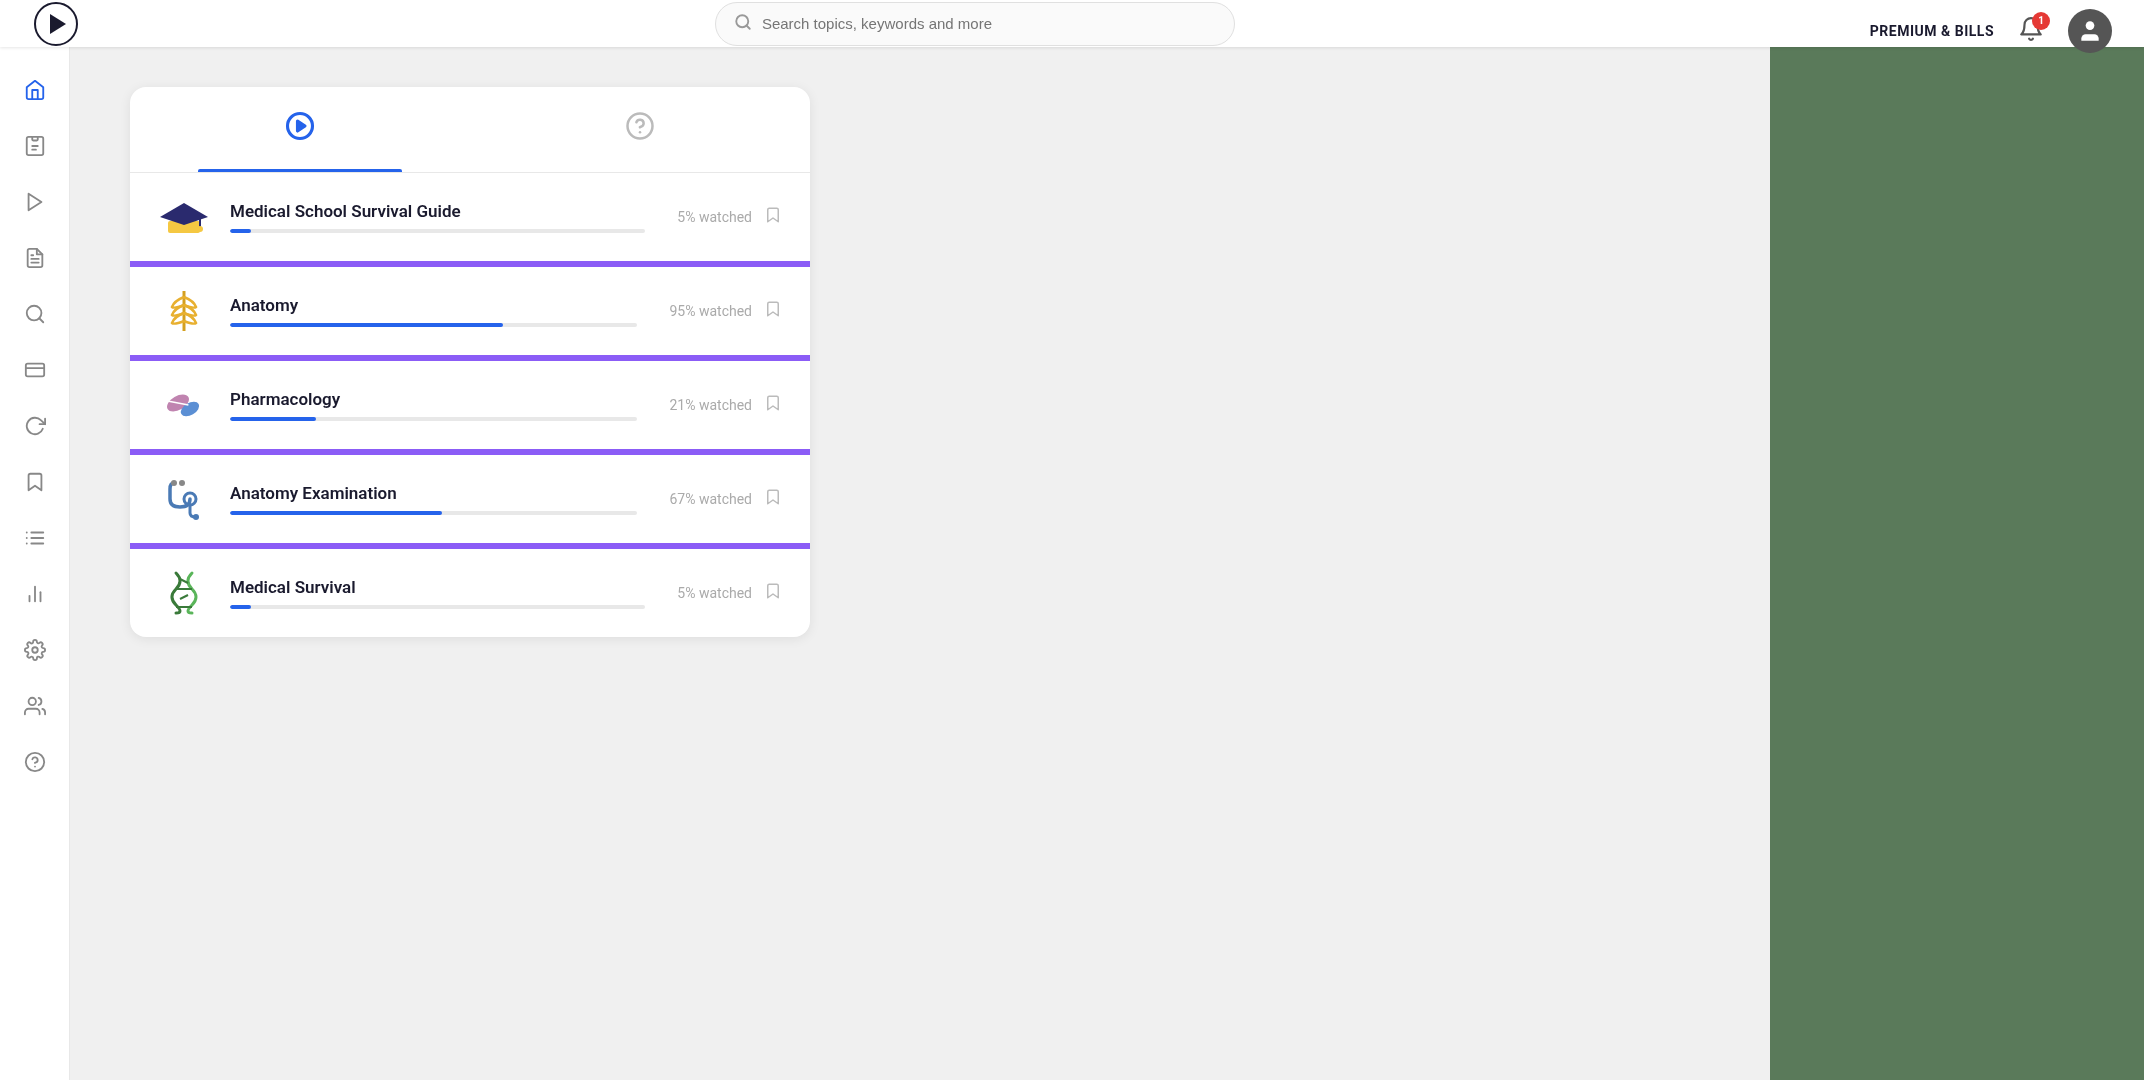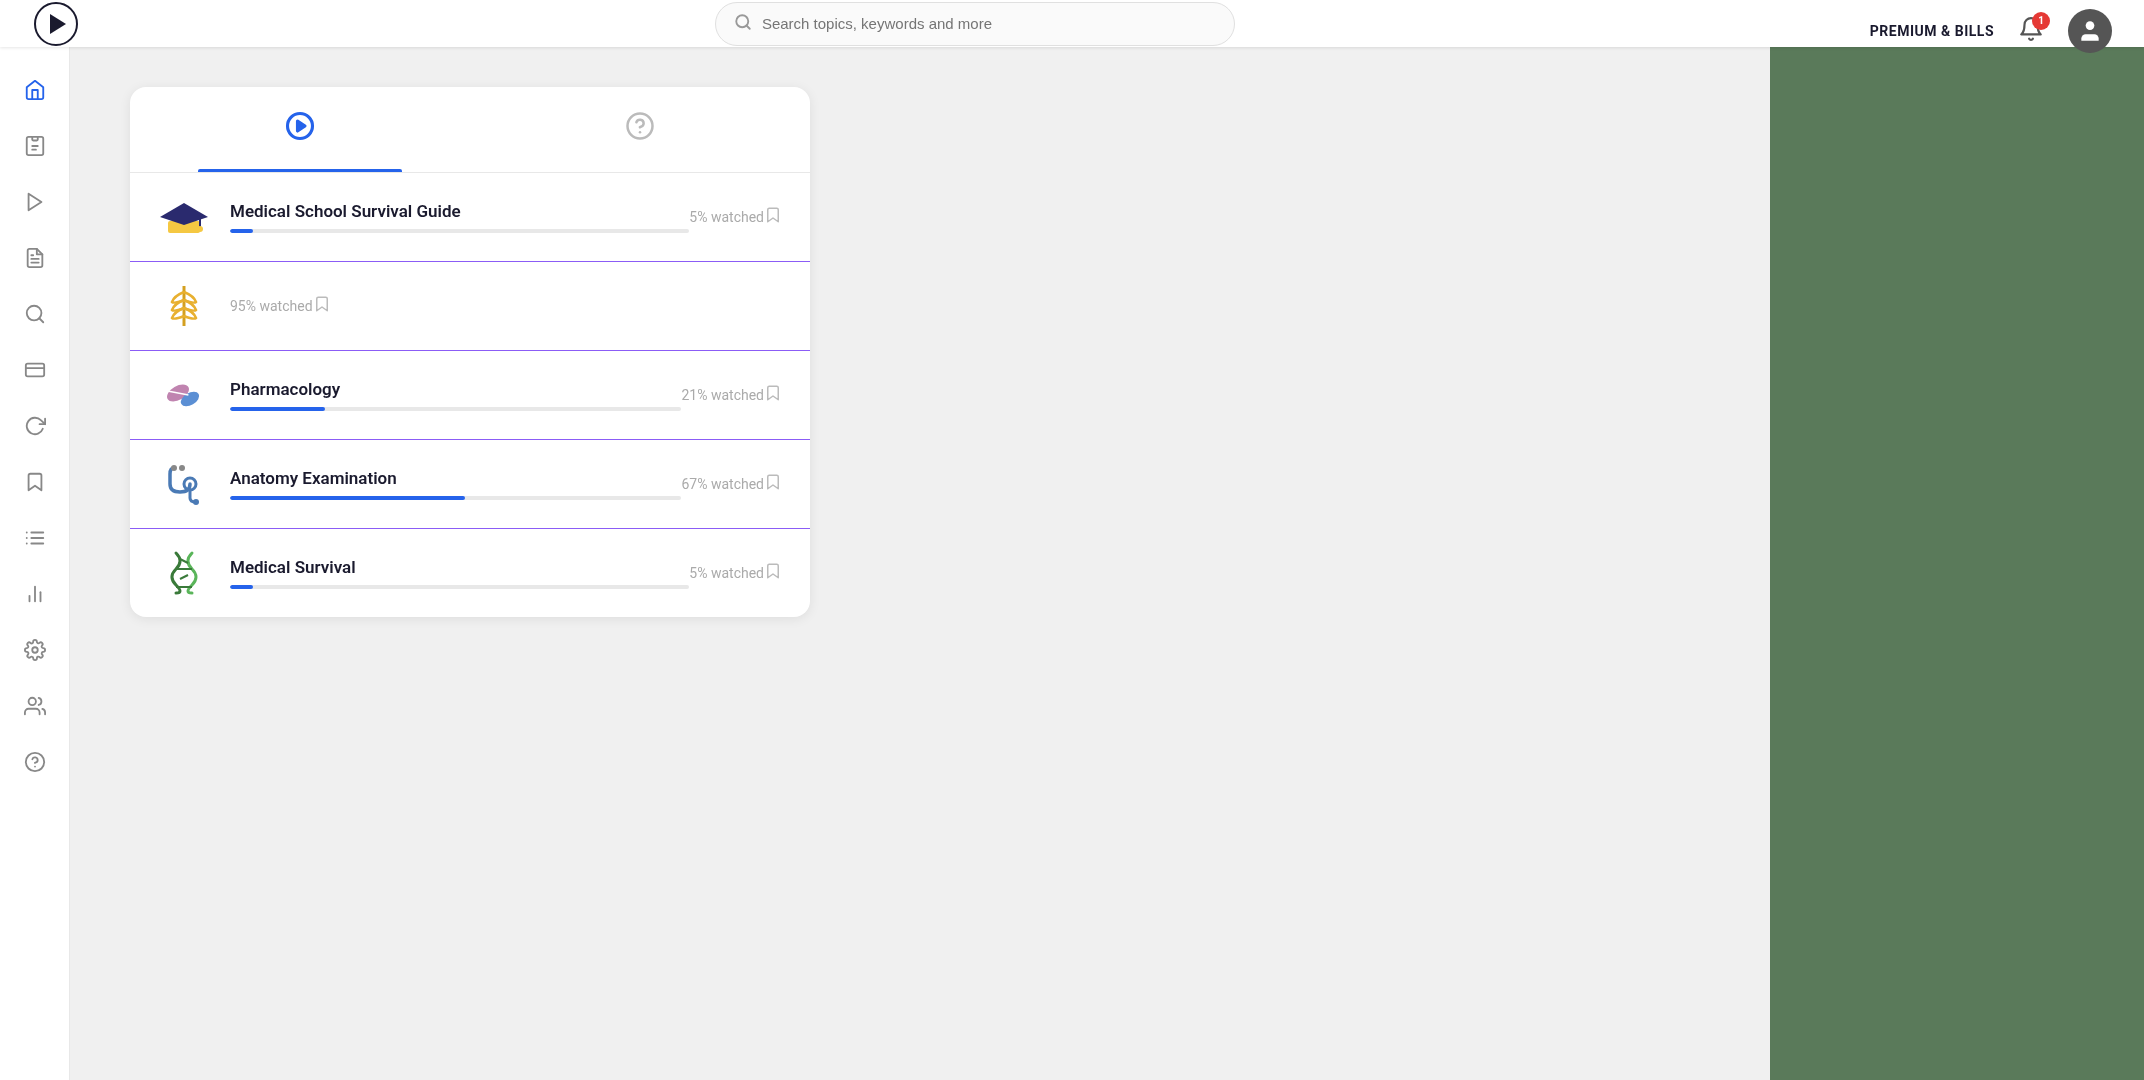--- a/index.html
+++ b/index.html
@@ -206,21 +206,21 @@
     }
 
     
     .course-list {
       padding: 0;
     }
     .course-item {
       display: flex;
       align-items: center;
       padding: 18px 28px;
-      border-bottom: 1px solid #8b5cf6;
+      border-bottom: 6px solid #8b5cf6;
       cursor: pointer;
       transition: background 0.15s;
     }
     .course-item:last-child {
       border-bottom: none;
     }
     .course-icon {
       width: 52px;
       height: 52px;
       margin-right: 20px;
@@ -246,21 +246,22 @@
       overflow: hidden;
     }
     .course-progress-fill {
       height: 100%;
       background: #2563eb;
       border-radius: 2px;
     }
     .course-right {
       display: flex;
       align-items: center;
-      margin-left: 0;
+      gap: 12px;
+      margin-left: 32px;
     }
     .course-watched {
       font-size: 14px;
       color: #aaa;
       white-space: nowrap;
     }
     .bookmark-icon {
       color: #bbb;
       font-size: 20px;
     }
@@ -463,20 +464,26 @@
 
               <line x1="24" y1="4" x2="24" y2="44" stroke="#d4a020" stroke-width="3"></line>
               <path d="M24,10 Q14,14 12,20 Q14,22 24,18" fill="none" stroke="#e8b030" stroke-width="2.5"></path>
               <path d="M24,18 Q14,22 12,28 Q14,30 24,26" fill="none" stroke="#e8b030" stroke-width="2.5"></path>
               <path d="M24,26 Q14,30 12,36 Q14,38 24,34" fill="none" stroke="#e8b030" stroke-width="2.5"></path>
               <path d="M24,10 Q34,14 36,20 Q34,22 24,18" fill="none" stroke="#e8b030" stroke-width="2.5"></path>
               <path d="M24,18 Q34,22 36,28 Q34,30 24,26" fill="none" stroke="#e8b030" stroke-width="2.5"></path>
               <path d="M24,26 Q34,30 36,36 Q34,38 24,34" fill="none" stroke="#e8b030" stroke-width="2.5"></path>
             </svg>
           </div>
+          <div class="course-info">
+            <div class="course-title">Anatomy</div>
+            <div class="course-progress-bar">
+              <div class="course-progress-fill" style="width: 67%"></div>
+            </div>
+          </div>
           <div class="course-right">
             <span class="course-watched">95% watched</span>
             <span class="bookmark-icon">
               <svg width="18" height="18" viewBox="0 0 24 24" fill="none" stroke="#bbb" stroke-width="2" stroke-linecap="round" stroke-linejoin="round">
                   <path d="M19 21l-7-5-7 5V5a2 2 0 0 1 2-2h10a2 2 0 0 1 2 2z"></path>
                 </svg>
             </span>
           </div>
         </div>
 

